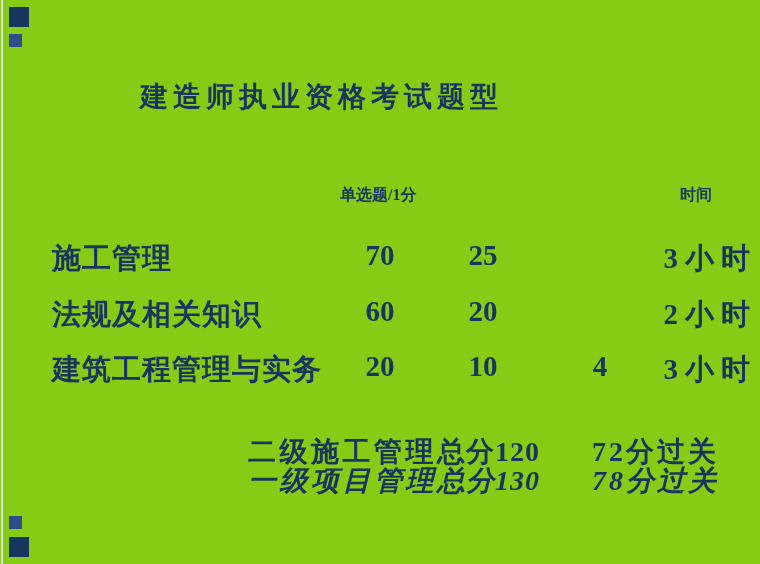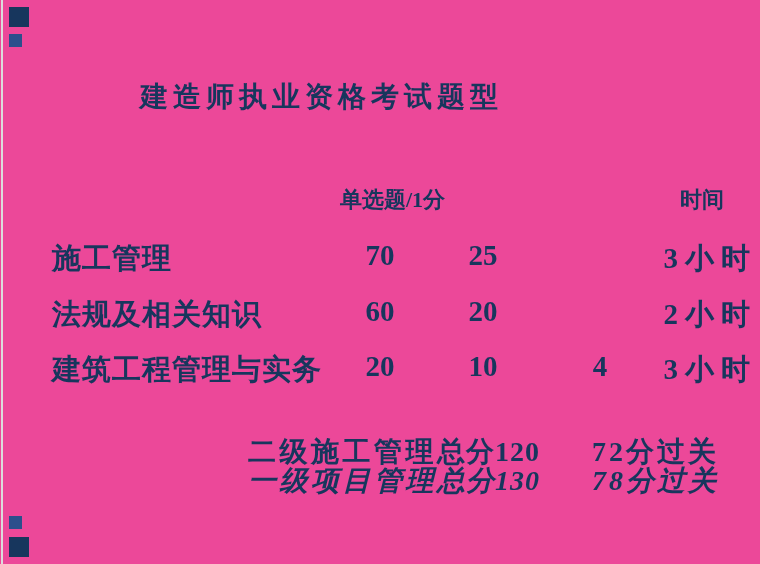--- a/index.html
+++ b/index.html
@@ -1,20 +1,20 @@
 <!DOCTYPE html>
 <html><head>
 <meta charset="utf-8">
 <style>
   html, body { margin: 0; padding: 0; background: #ffffff; }
   .slide {
     position: relative;
     width: 760px;
     height: 564px;
-    background: #ec4899;
+    background: #84cc16;
     overflow: hidden;
     font-family: "Liberation Serif", "DejaVu Serif", serif;
     font-weight: bold;
     color: #17365d;
   }
   .edge-line {
     position: absolute;
     left: 1px; top: 0;
     width: 2px; height: 564px;
     background: #dcdcdc;
@@ -30,21 +30,21 @@
     position: absolute;
     left: 140px; top: 78px;
     margin: 0;
     font-size: 28px;
     letter-spacing: 5px;
     white-space: nowrap;
   }
   .hdr-cell {
     position: absolute;
     top: 185px;
-    font-size: 22px;
+    font-size: 16px;
     white-space: nowrap;
   }
   .hdr-single { left: 340px; }
   .hdr-multi  { left: 453px; }
   .hdr-case   { left: 571px; }
   .hdr-time   { left: 680px; }
 
   .row-text { position: absolute; font-size: 29px; white-space: nowrap; }
   .r1 { top: 239px; }
   .r2 { top: 295px; }

